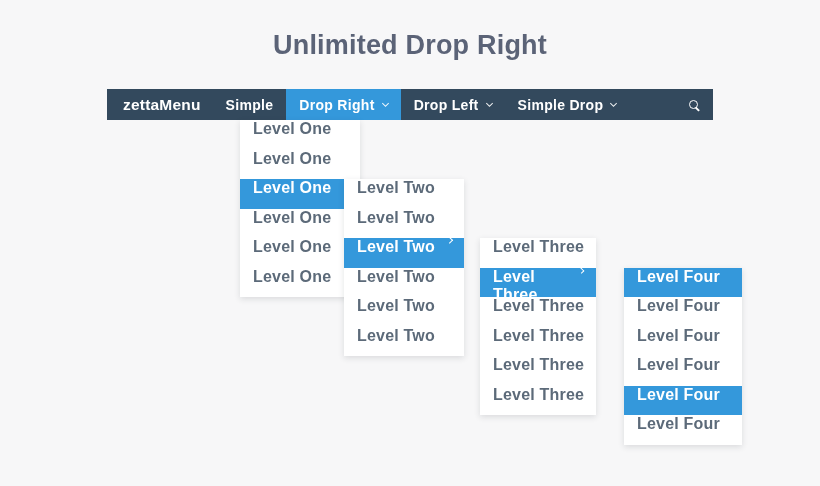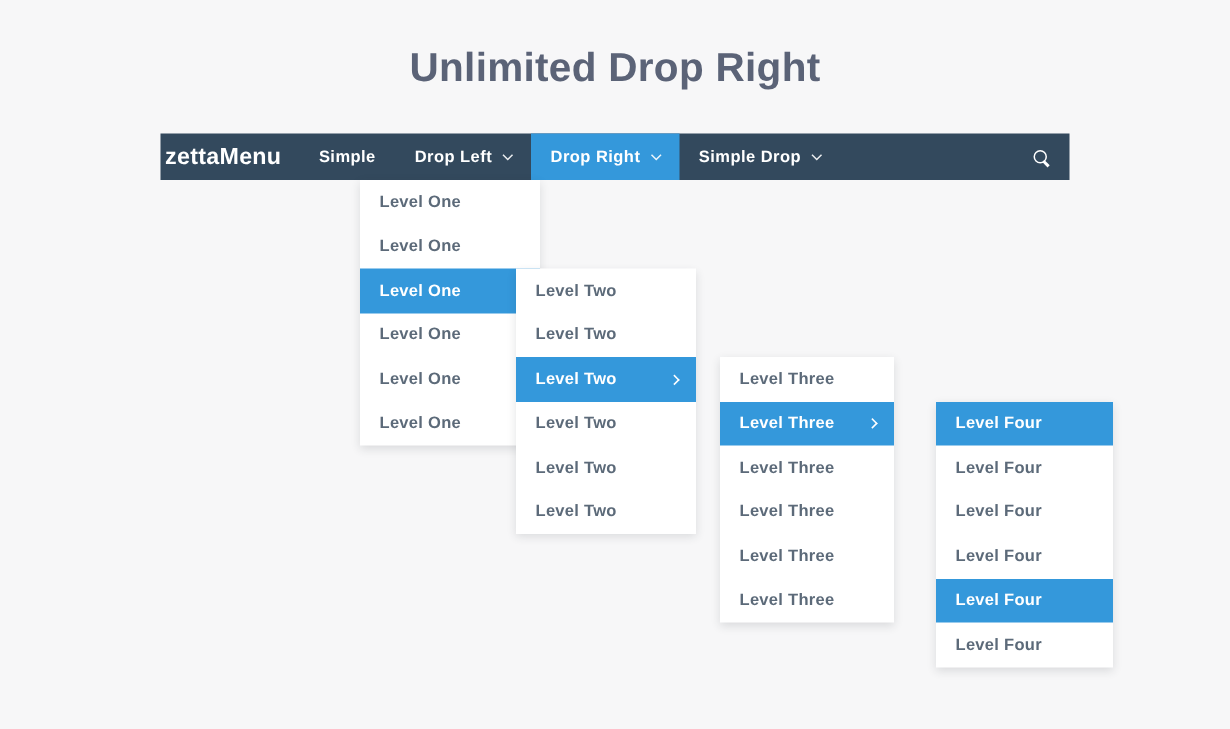--- a/index.html
+++ b/index.html
@@ -29,28 +29,28 @@
   }
 
   
   .navbar{
     position:absolute;left:107px;top:89px;width:606px;height:31px;
     background:var(--navbar);
     display:flex;align-items:stretch;
   }
   .brand{
     display:flex;align-items:center;
-    padding:0 12px 0 3px;
+    padding:0 12px 0 16px;
     color:#fff;font-size:15.5px;font-weight:600;letter-spacing:.2px;
     cursor:pointer;
   }
   .nav-item{
     display:flex;align-items:center;
     padding:0 13px;
-    color:#fff;font-size:11px;font-weight:700;letter-spacing:.3px;
+    color:#fff;font-size:14px;font-weight:700;letter-spacing:.3px;
     cursor:pointer;white-space:nowrap;text-align:center;
   }
   .nav-item.active{background:var(--accent);}
   .caret-down{
     display:inline-block;width:5px;height:5px;
     border-right:1.6px solid rgba(255,255,255,.9);
     border-bottom:1.6px solid rgba(255,255,255,.9);
     transform:rotate(45deg);
     margin-left:8px;margin-top:-3px;
   }
@@ -69,22 +69,22 @@
   }
 
   
   .panel{
     position:absolute;
     background:var(--panel-bg);
     box-shadow:0 2px 6px rgba(40,50,60,.14);
   }
   .panel .item{
     height:29.5px;
-    display:flex;align-items:center;
-    font-size:11px;font-weight:600;color:var(--item-text);
+    display:flex;
+    font-size:16px;font-weight:600;color:var(--item-text);
     letter-spacing:.2px;cursor:pointer;
   }
   .panel .item-label{margin-left:13px;}
   .panel .item.active{background:var(--accent);color:#fff;}
   .chev-right{
     display:inline-block;width:4.5px;height:4.5px;
     border-right:1.6px solid #fff;
     border-bottom:1.6px solid #fff;
     transform:rotate(-45deg);
     margin-left:auto;margin-right:13px;
@@ -101,30 +101,30 @@
 
   <div class="page-title">Unlimited Drop Right</div>
 
   <div class="navbar">
     <div class="brand">zettaMenu</div>
 
     <div class="nav-item">
       <span>Simple</span>
     </div>
 
+    <div class="nav-item active">
+      <span>Drop Right</span>
+      <span class="caret-down"></span>
+    </div>
+
     <div class="nav-item">
       <span>Drop Left</span>
       <span class="caret-down"></span>
     </div>
 
-    <div class="nav-item active">
-      <span>Drop Right</span>
-      <span class="caret-down"></span>
-    </div>
-
     <div class="nav-item">
       <span>Simple Drop</span>
       <span class="caret-down"></span>
     </div>
 
     <div class="nav-spacer"></div>
 
     <div class="nav-search">
       <span class="magnifier"></span>
     </div>

